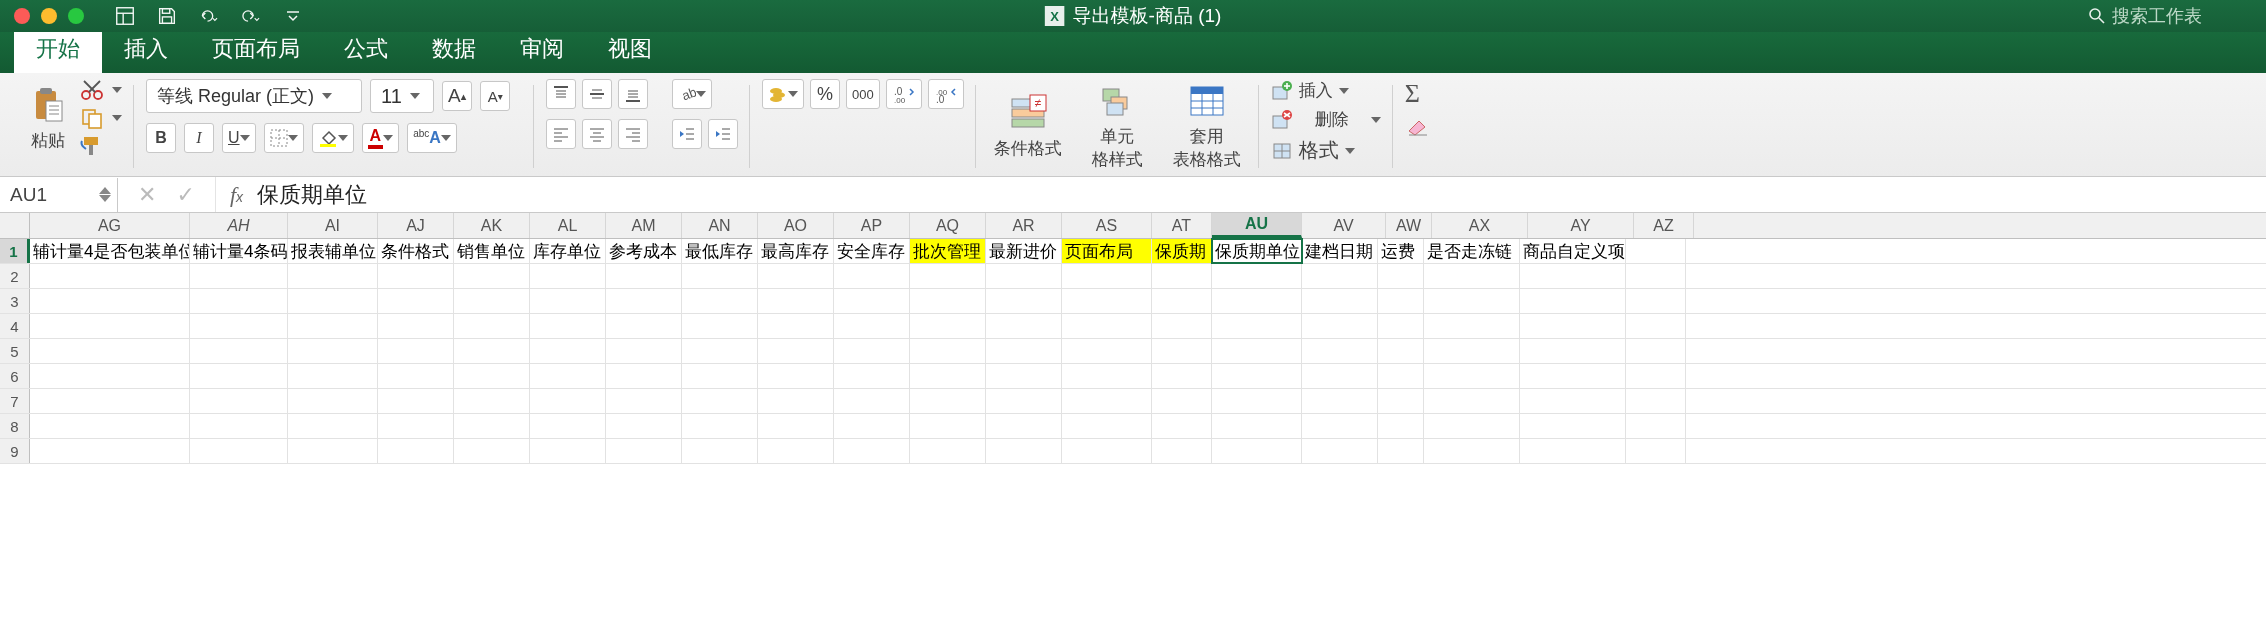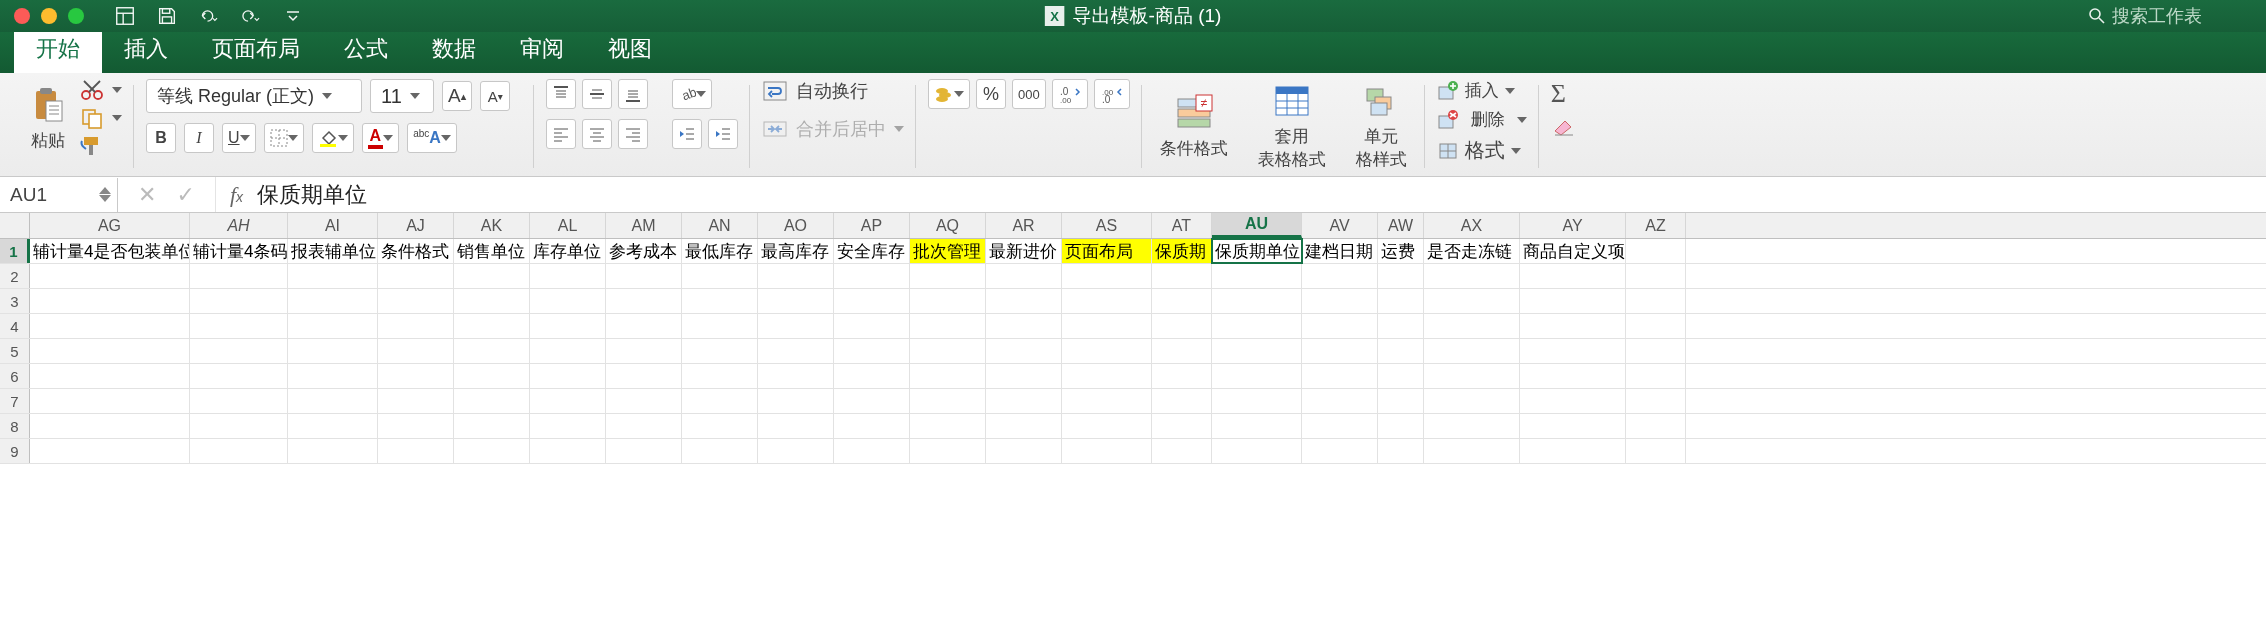--- a/index.html
+++ b/index.html
@@ -295,41 +295,20 @@
               <path d="M2 6l4 3-4 3z" fill="#3a76c4"></path>
               <line x1="8" y1="4" x2="16" y2="4" stroke="#555"></line>
               <line x1="8" y1="9" x2="16" y2="9" stroke="#555"></line>
               <line x1="8" y1="14" x2="16" y2="14" stroke="#555"></line>
             </svg>
           </div>
       </div>
     </div>
   </div>
 
-  <div class="group">
-    <div class="gcol" style="gap:14px;">
-      <div class="row" style="gap:8px;">
-        <svg width="26" height="22" viewBox="0 0 26 22">
-            <rect x="2" y="2" width="22" height="18" fill="none" stroke="#888"></rect>
-            <path d="M6 8h10a3 3 0 0 1 0 6h-6" fill="none" stroke="#3a76c4" stroke-width="1.8"></path>
-            <path d="M10 11l-3 3 3 3" fill="none" stroke="#3a76c4" stroke-width="1.8"></path>
-          </svg>
-        <span style="font-size:18px;color:#444;">自动换行</span>
-      </div>
-      <div class="row" style="gap:8px;opacity:.55;">
-        <svg width="26" height="22" viewBox="0 0 26 22">
-            <rect x="2" y="4" width="22" height="14" fill="none" stroke="#888"></rect>
-            <path d="M6 11h5M20 11h-5" stroke="#3a76c4" stroke-width="1.8"></path>
-            <path d="M9 8l3 3-3 3M17 8l-3 3 3 3" fill="none" stroke="#3a76c4" stroke-width="1.8"></path>
-          </svg>
-        <span style="font-size:18px;color:#777;">合并后居中</span>
-        <div class="tri"></div>
-      </div>
-    </div>
-  </div>
 
   <div class="group">
     <div class="gcol" style="gap:10px;">
       <div class="row">
         <div class="rbtn">
             <svg width="20" height="18" viewBox="0 0 20 18">
               <ellipse cx="8" cy="6" rx="6" ry="3" fill="#e3b534"></ellipse>
               <ellipse cx="11" cy="10" rx="6" ry="3" fill="#e3b534"></ellipse>
               <ellipse cx="8" cy="14" rx="6" ry="3" fill="#e3b534"></ellipse>
             </svg>
@@ -362,55 +341,55 @@
             <rect x="4" y="6" width="32" height="8" fill="#cfe2f3" stroke="#888"></rect>
             <rect x="4" y="16" width="32" height="8" fill="#f9cb9c" stroke="#888"></rect>
             <rect x="4" y="26" width="32" height="8" fill="#b6d7a8" stroke="#888"></rect>
             <rect x="22" y="2" width="16" height="16" fill="#fff" stroke="#c33"></rect>
             <text x="30" y="14" font-size="12" fill="#c33" text-anchor="middle">≠</text>
           </svg>
         <span class="lbl">条件格式</span>
       </div>
       <div class="big-btn">
         <svg class="icon36" viewBox="0 0 40 40">
+            <rect x="6" y="8" width="16" height="12" fill="#b6d7a8" stroke="#888"></rect>
+            <rect x="14" y="16" width="16" height="12" fill="#f9cb9c" stroke="#888"></rect>
+            <rect x="10" y="22" width="16" height="12" fill="#cfe2f3" stroke="#888"></rect>
+          </svg>
+        <span class="lbl" style="white-space:pre-line;text-align:center;">单元
+格样式</span>
+      </div>
+      <div class="big-btn">
+        <svg class="icon36" viewBox="0 0 40 40">
             <rect x="4" y="6" width="32" height="28" fill="#fff" stroke="#3a76c4"></rect>
             <rect x="4" y="6" width="32" height="7" fill="#3a76c4"></rect>
             <line x1="4" y1="20" x2="36" y2="20" stroke="#3a76c4"></line>
             <line x1="4" y1="27" x2="36" y2="27" stroke="#3a76c4"></line>
             <line x1="15" y1="6" x2="15" y2="34" stroke="#3a76c4"></line>
             <line x1="26" y1="6" x2="26" y2="34" stroke="#3a76c4"></line>
           </svg>
         <span class="lbl" style="white-space:pre-line;text-align:center;">套用
 表格格式</span>
-      </div>
-      <div class="big-btn">
-        <svg class="icon36" viewBox="0 0 40 40">
-            <rect x="6" y="8" width="16" height="12" fill="#b6d7a8" stroke="#888"></rect>
-            <rect x="14" y="16" width="16" height="12" fill="#f9cb9c" stroke="#888"></rect>
-            <rect x="10" y="22" width="16" height="12" fill="#cfe2f3" stroke="#888"></rect>
-          </svg>
-        <span class="lbl" style="white-space:pre-line;text-align:center;">单元
-格样式</span>
       </div>
     </div>
   </div>
 
   <div class="group">
     <div class="gcol" style="gap:6px;">
       <div class="row" style="gap:6px;">
           <svg width="22" height="20" viewBox="0 0 22 20">
             <rect x="2" y="6" width="14" height="12" fill="#cfe2f3" stroke="#888"></rect>
             <circle cx="16" cy="5" r="5" fill="#4caf50"></circle>
             <line x1="16" y1="2" x2="16" y2="8" stroke="#fff" stroke-width="1.6"></line>
             <line x1="13" y1="5" x2="19" y2="5" stroke="#fff" stroke-width="1.6"></line>
           </svg>
           <span style="font-size:17px;color:#444;">插入</span>
           <div class="tri"></div>
         </div>
-      <div class="row" style="gap:12px;text-align:right;">
+      <div class="row" style="gap:22px;text-align:right;">
           <svg width="22" height="20" viewBox="0 0 22 20">
             <rect x="2" y="6" width="14" height="12" fill="#cfe2f3" stroke="#888"></rect>
             <circle cx="16" cy="5" r="5" fill="#d44"></circle>
             <line x1="13" y1="3" x2="19" y2="7" stroke="#fff" stroke-width="1.6"></line>
             <line x1="19" y1="3" x2="13" y2="7" stroke="#fff" stroke-width="1.6"></line>
           </svg>
           <span style="font-size:17px;color:#444;">删除</span>
           <div class="tri"></div>
         </div>
       <div class="row" style="gap:6px;">
@@ -466,21 +445,21 @@
       <div class="ch" style="width: 76px;">AL</div>
       <div class="ch" style="width: 76px;">AM</div>
       <div class="ch" style="width: 76px;">AN</div>
       <div class="ch" style="width: 76px;">AO</div>
       <div class="ch" style="width: 76px;">AP</div>
       <div class="ch" style="width: 76px;">AQ</div>
       <div class="ch" style="width: 76px;">AR</div>
       <div class="ch" style="width: 90px;">AS</div>
       <div class="ch" style="width: 60px;">AT</div>
       <div class="ch active" style="width: 90px;">AU</div>
-      <div class="ch" style="width: 76px;">AV</div>
+      <div class="ch" style="width: 84px;">AV</div>
       <div class="ch" style="width: 46px;">AW</div>
       <div class="ch" style="width: 96px;">AX</div>
       <div class="ch" style="width: 106px;">AY</div>
       <div class="ch" style="width: 60px;">AZ</div>
     </div>
   <div class="gridbody" id="gbody">
       <div class="grow2">
         <div class="rn active">1</div>
         <div class="cell" style="width: 160px;">辅计量4是否包装单位</div>
         <div class="cell" style="width: 98px;">辅计量4条码</div>

